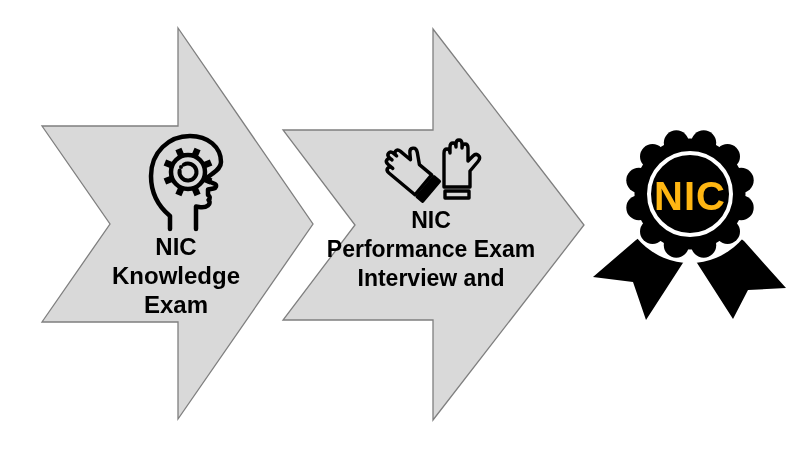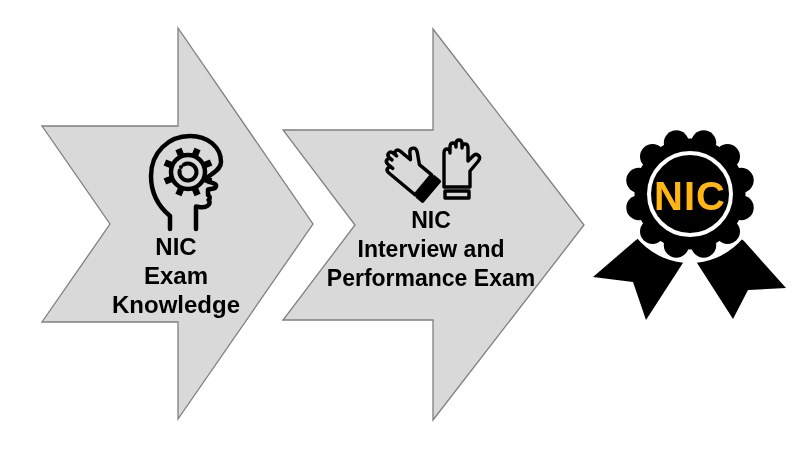--- a/index.html
+++ b/index.html
@@ -102,25 +102,25 @@
         <circle cx="727.5" cy="231.5" r="12.5"></circle>
         <circle cx="741.2" cy="207.7" r="12.5"></circle>
       </g>
 
       <circle cx="690" cy="194" r="41" fill="none" stroke="#ffffff" stroke-width="4"></circle>
     </g>
   </svg>
 
   <div class="step-label step-label-1">
     <span class="line">NIC</span>
+    <span class="line">Knowledge</span>
     <span class="line">Exam</span>
-    <span class="line">Knowledge</span>
   </div>
 
   <div class="step-label step-label-2">
     <span class="line">NIC</span>
+    <span class="line">Performance Exam</span>
     <span class="line">Interview and</span>
-    <span class="line">Performance Exam</span>
   </div>
 
   <div class="badge-label">NIC</div>
 
 </div>
 
 </body></html>

